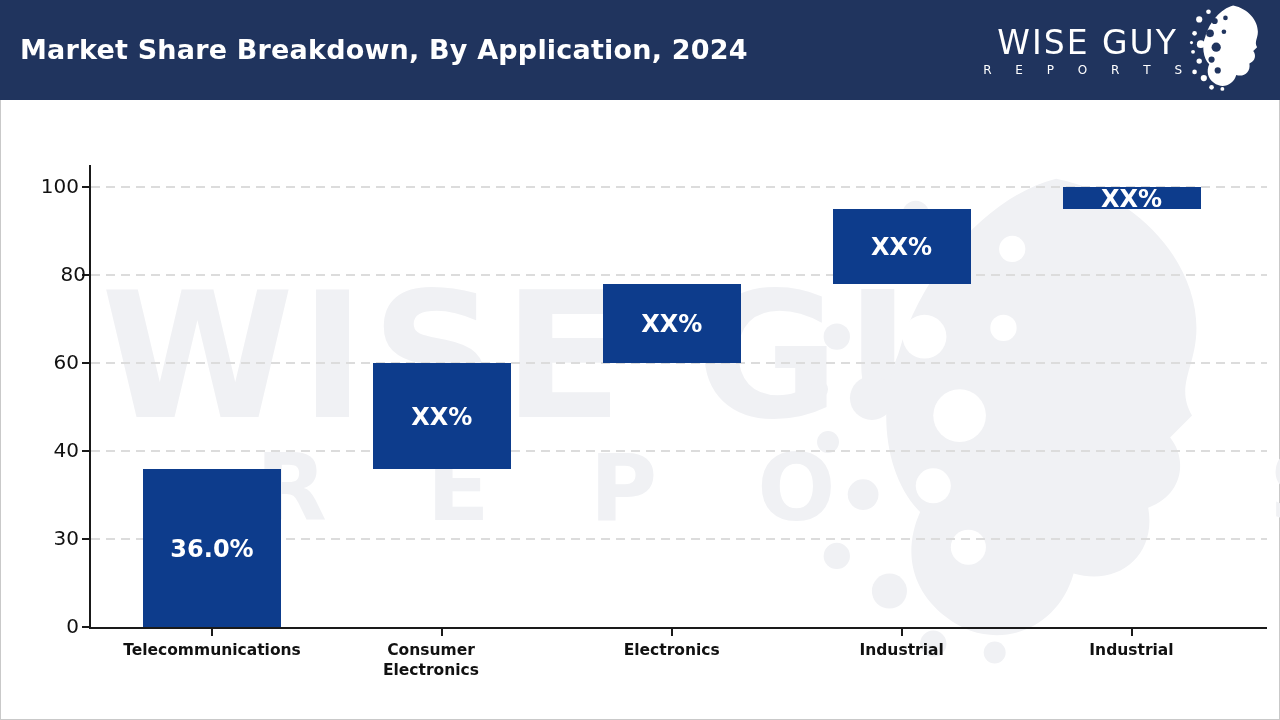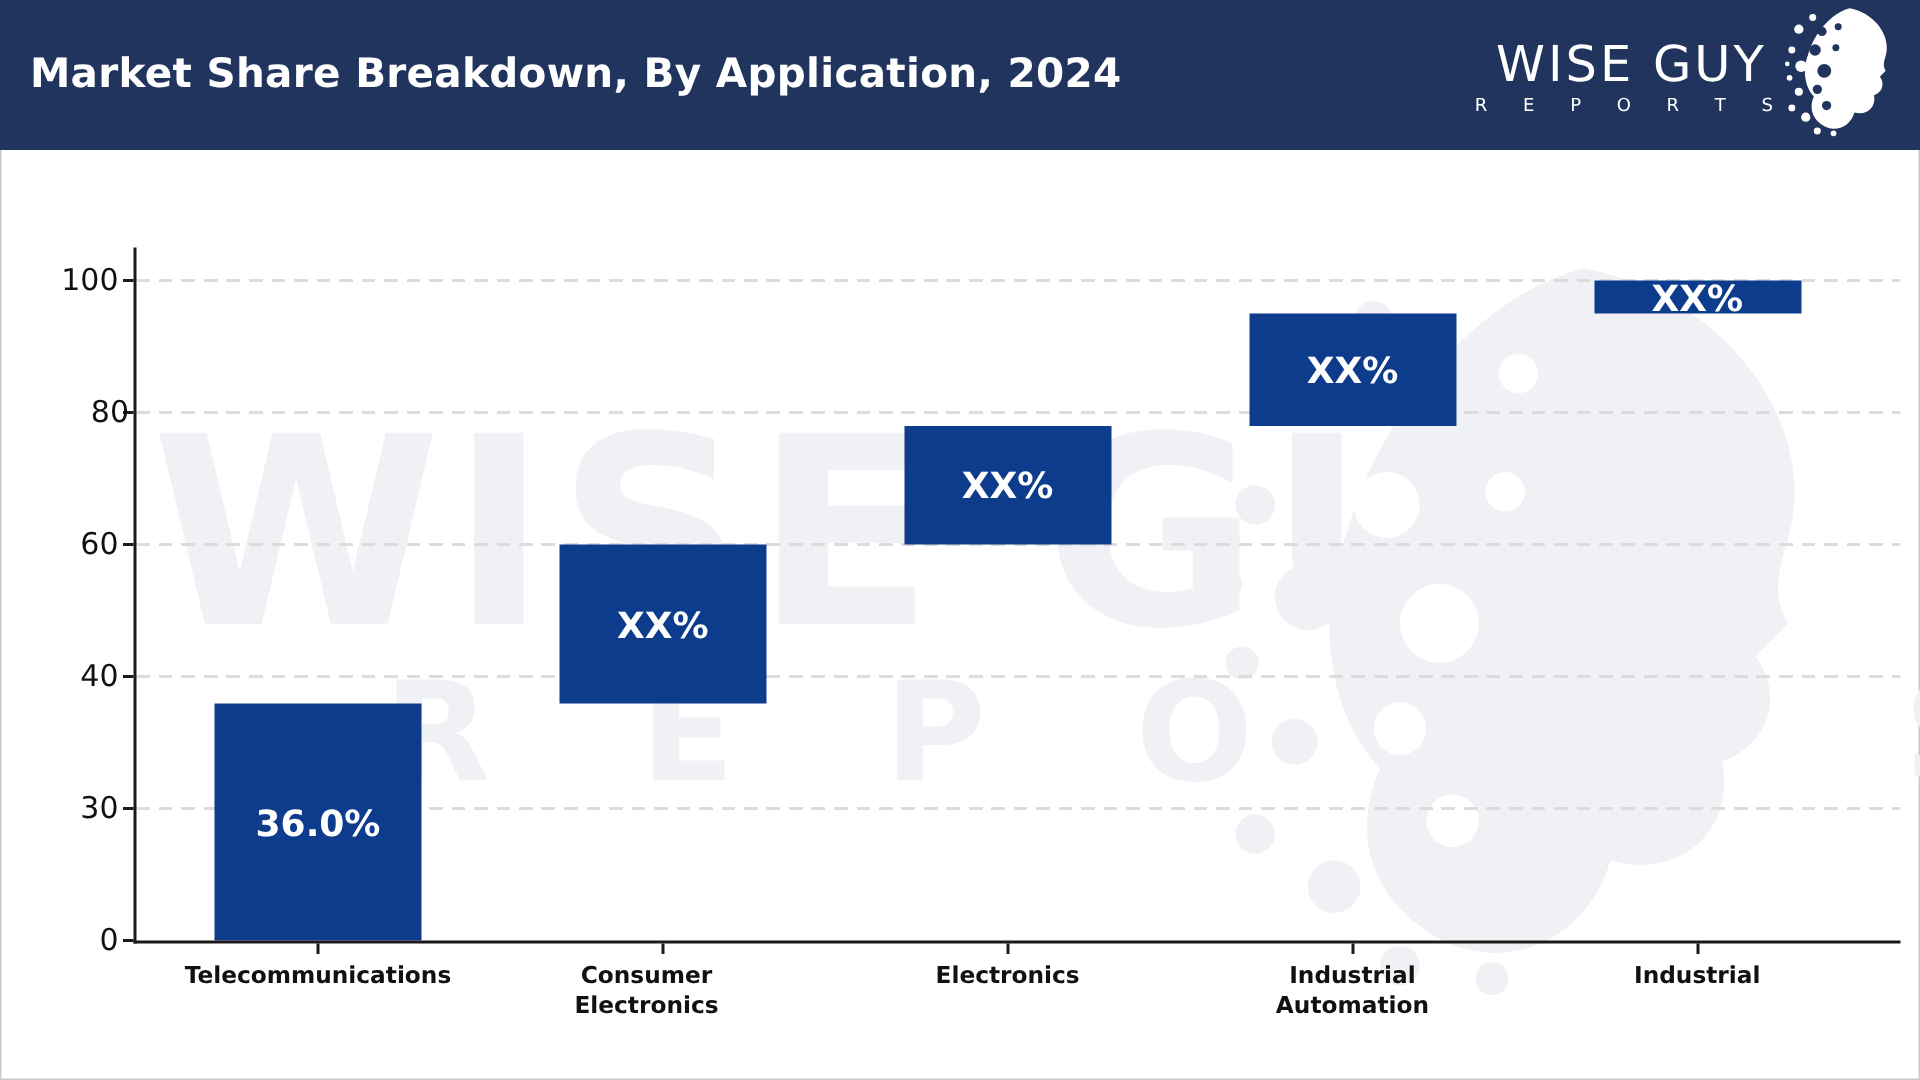--- a/index.html
+++ b/index.html
@@ -146,21 +146,20 @@
         <div class="bar-label" style="left: 601.75px; top: 210.4px; width: 138px;">XX%</div>
         <div class="tick-mark" style="left: 669.75px; top: 529px; width: 2px; height: 7px;"></div>
         <div class="xtick-label" style="left: 555.75px; top: 540px;">
           <div>Electronics</div>
         </div>
         <div class="bar" style="left: 831.625px; top: 109px; width: 138px; height: 74.8px; background: rgb(13, 60, 140);"></div>
         <div class="bar-label" style="left: 831.625px; top: 133.4px; width: 138px;">XX%</div>
         <div class="tick-mark" style="left: 899.625px; top: 529px; width: 2px; height: 7px;"></div>
         <div class="xtick-label" style="left: 785.625px; top: 540px;">
           <div>Industrial</div>
-          <div>Automation</div>
         </div>
         <div class="bar" style="left: 1061.5px; top: 87px; width: 138px; height: 22px; background: rgb(13, 60, 140);"></div>
         <div class="bar-label" style="left: 1061.5px; top: 85px; width: 138px;">XX%</div>
         <div class="tick-mark" style="left: 1129.5px; top: 529px; width: 2px; height: 7px;"></div>
         <div class="xtick-label" style="left: 1015.5px; top: 540px;">
           <div>Industrial</div>
         </div>
       </div>
   </div>
 </div>

